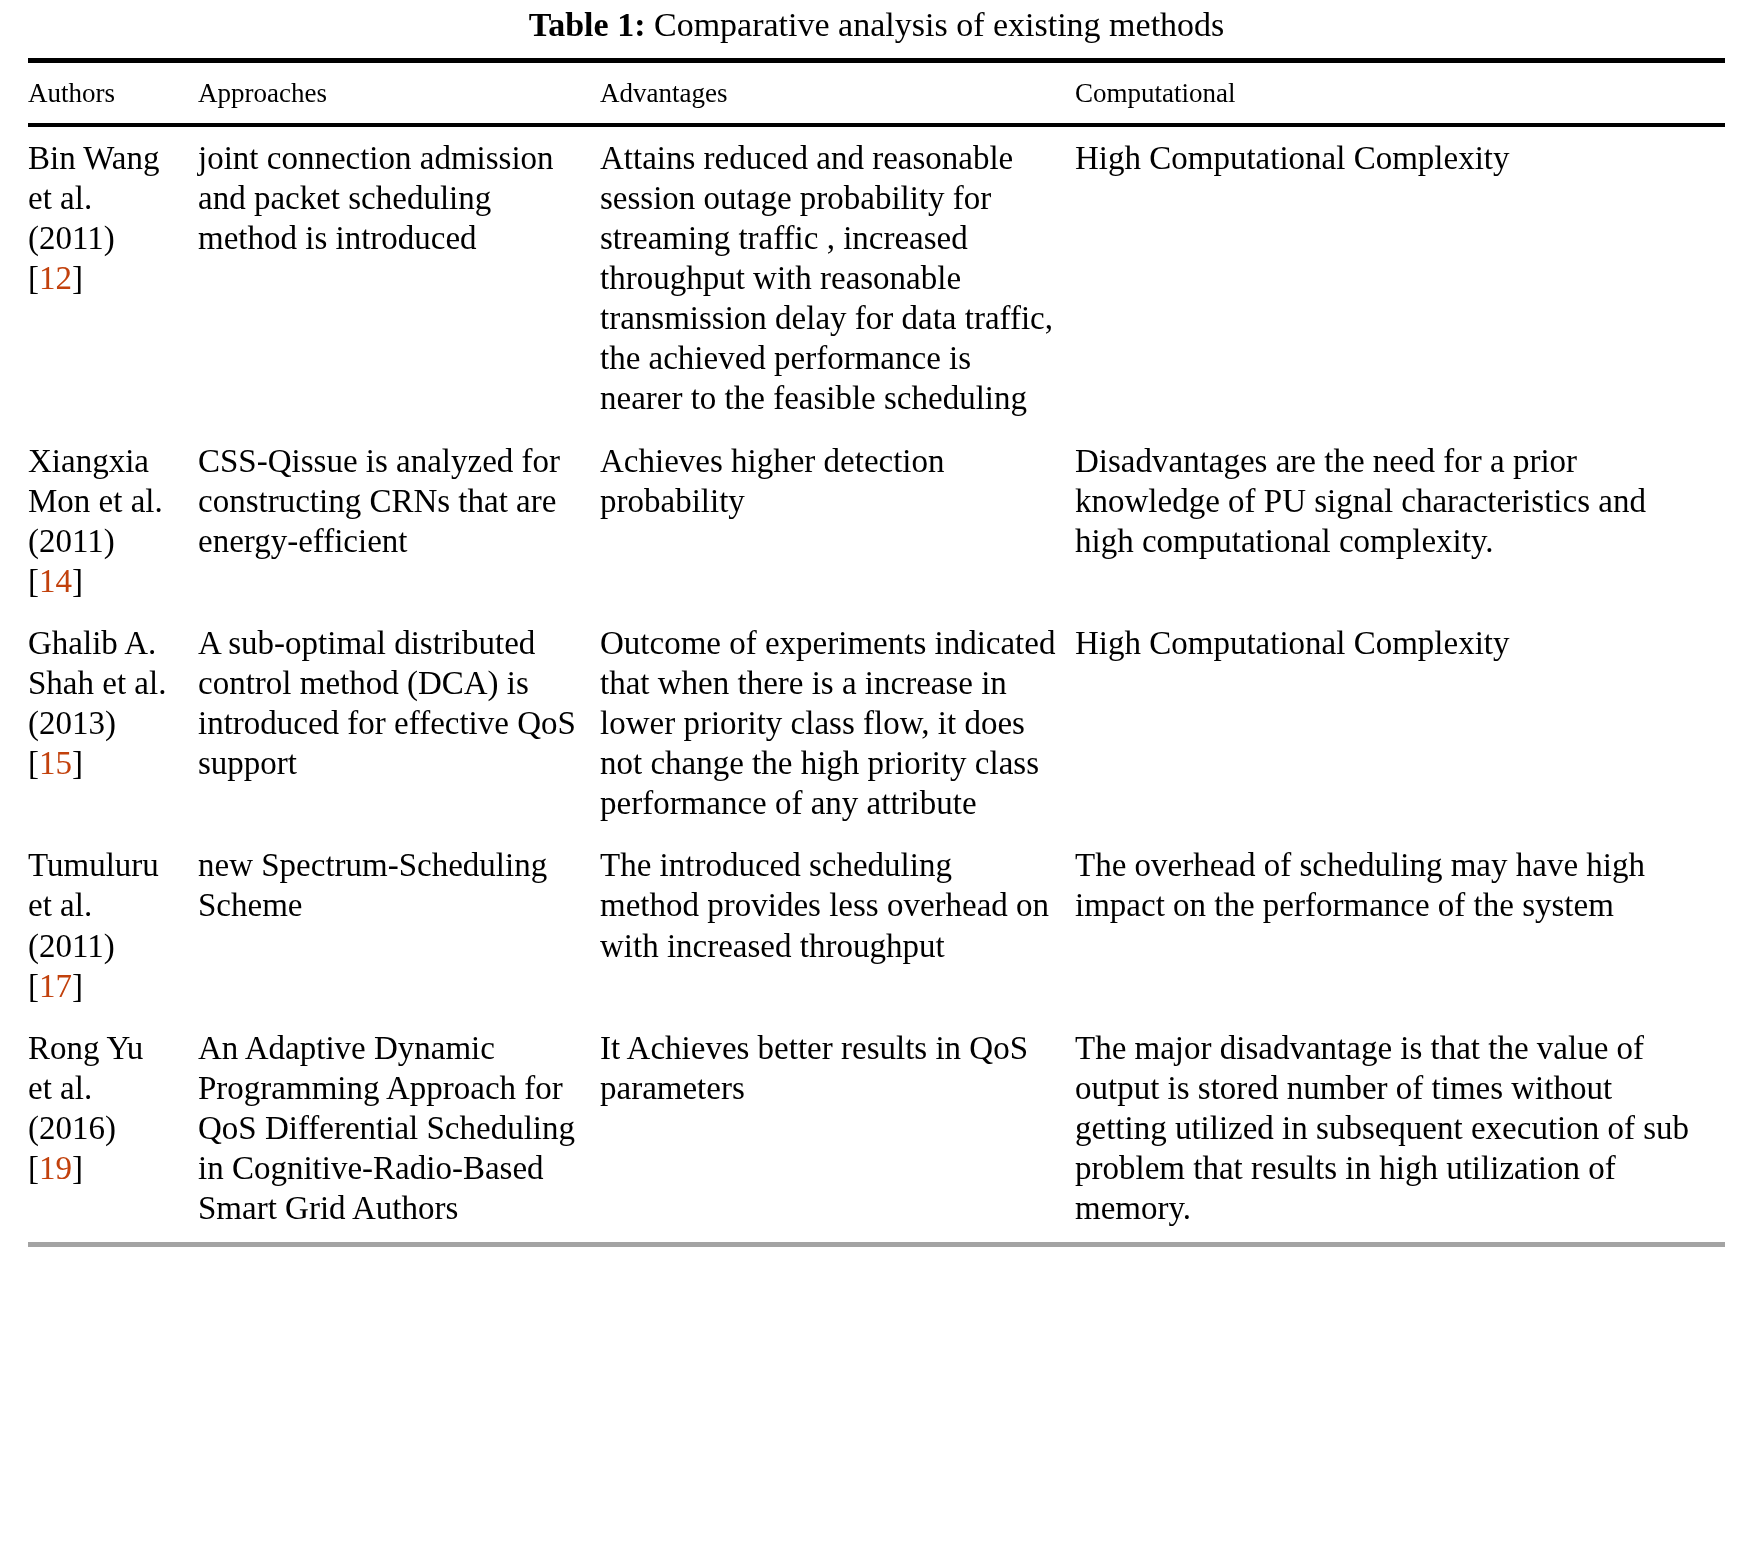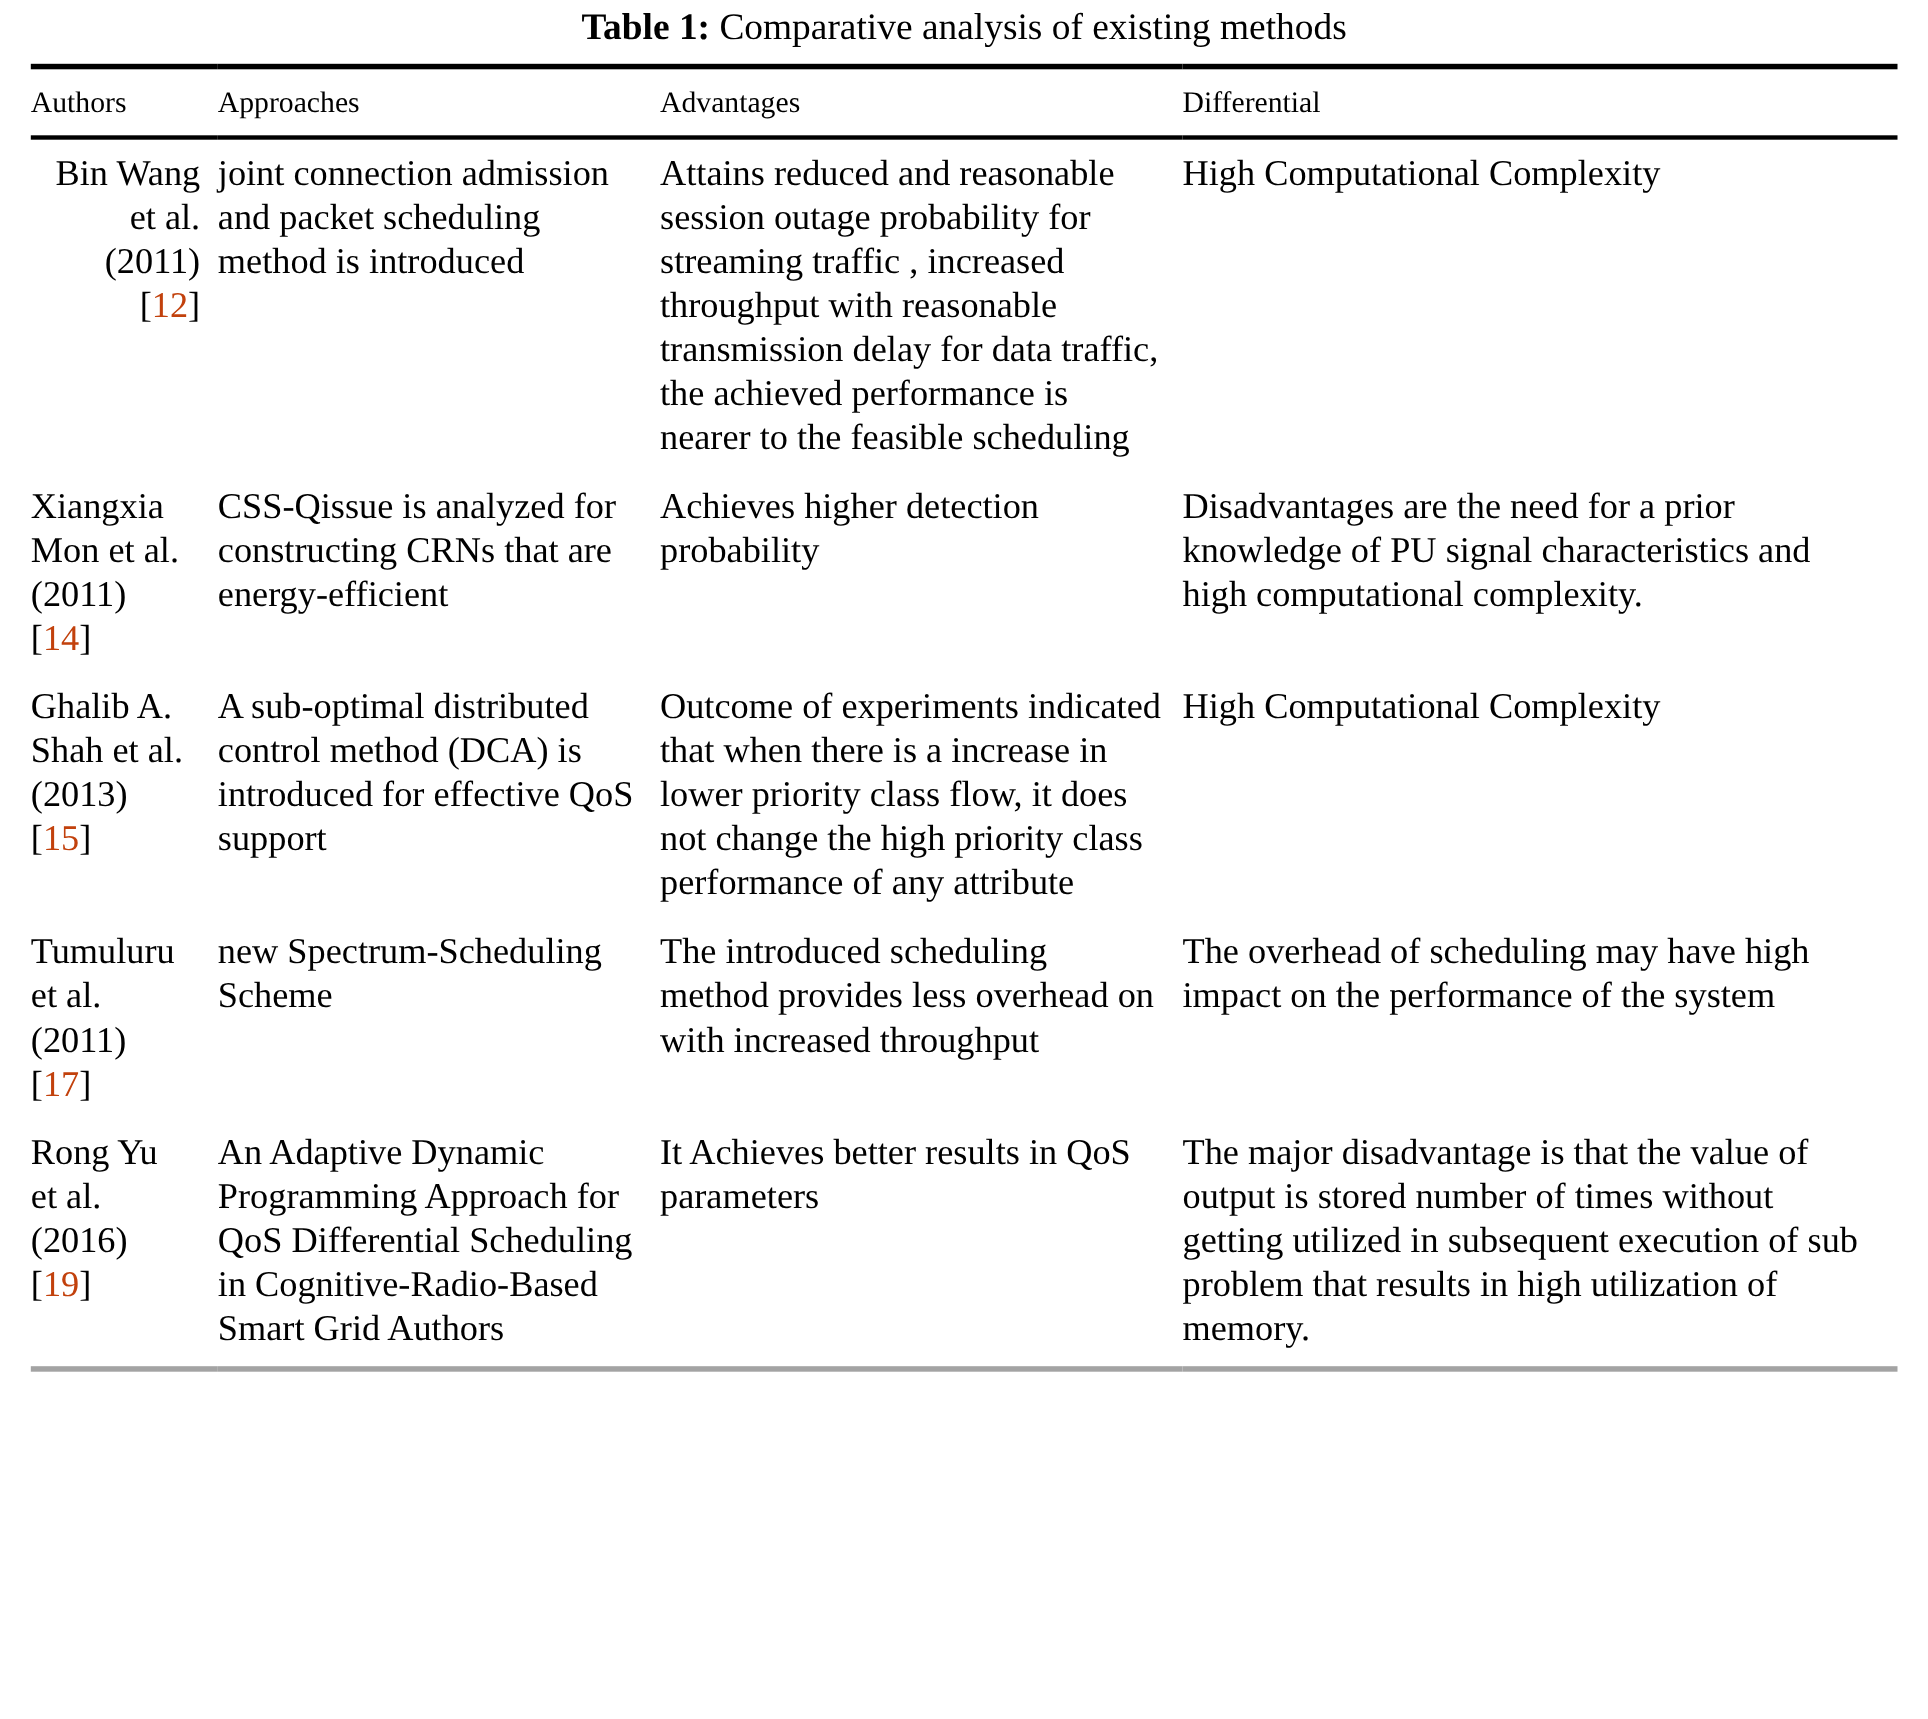--- a/index.html
+++ b/index.html
@@ -90,26 +90,26 @@
       <col class="c-authors">
       <col class="c-approach">
       <col class="c-adv">
       <col class="c-dis">
     </colgroup>
     <thead>
       <tr class="head-row">
         <th>Authors</th>
         <th>Approaches</th>
         <th>Advantages</th>
-        <th>Differential</th>
+        <th>Computational</th>
       </tr>
     </thead>
     <tbody id="table-body">
         <tr>
-          <td style="white-space: pre-line; text-align: right;"><span class="authors-cell">Bin Wang
+          <td style="white-space: pre-line;"><span class="authors-cell">Bin Wang
 et al.
 (2011)</span>
 <span>[<span class="cite">12</span>]</span></td>
           <td>joint connection admission and packet scheduling method is introduced</td>
           <td>Attains reduced and reasonable session outage probability for streaming traffic , increased throughput with reasonable transmission delay for data traffic, the achieved performance is nearer to the feasible scheduling</td>
           <td>High Computational Complexity</td>
         </tr>
         <tr>
           <td style="white-space: pre-line;"><span class="authors-cell">Xiangxia
 Mon et al.

